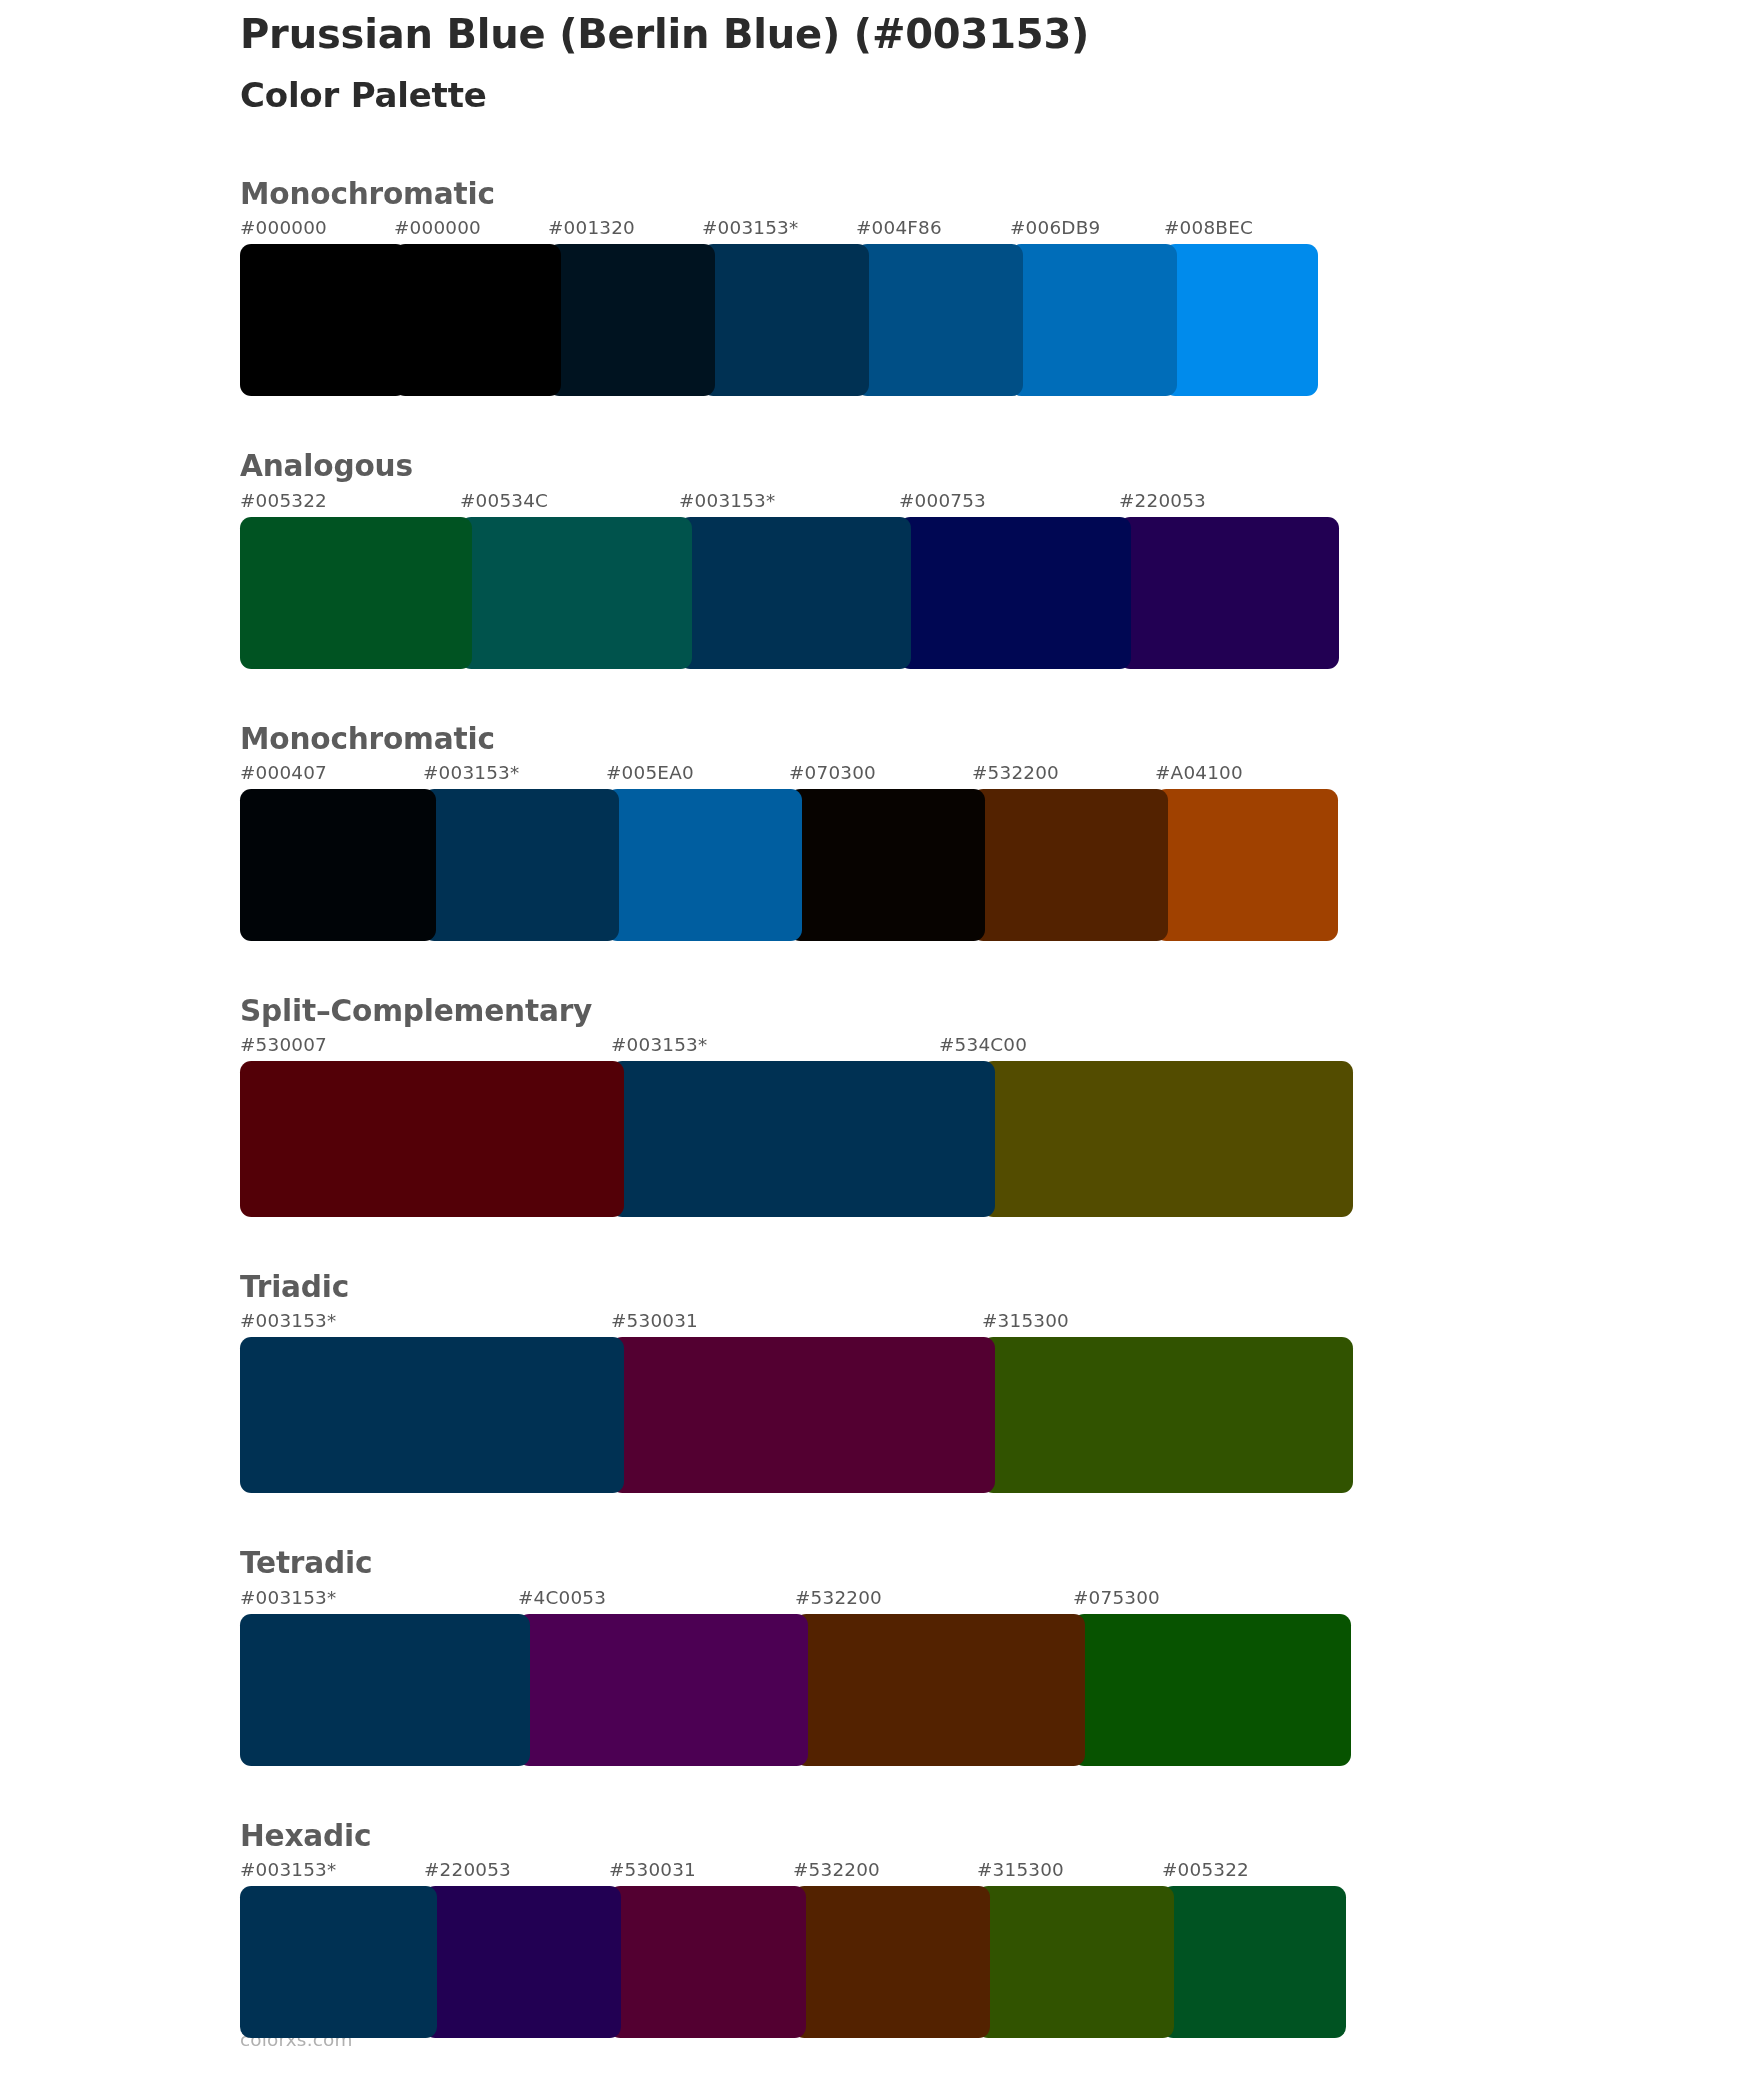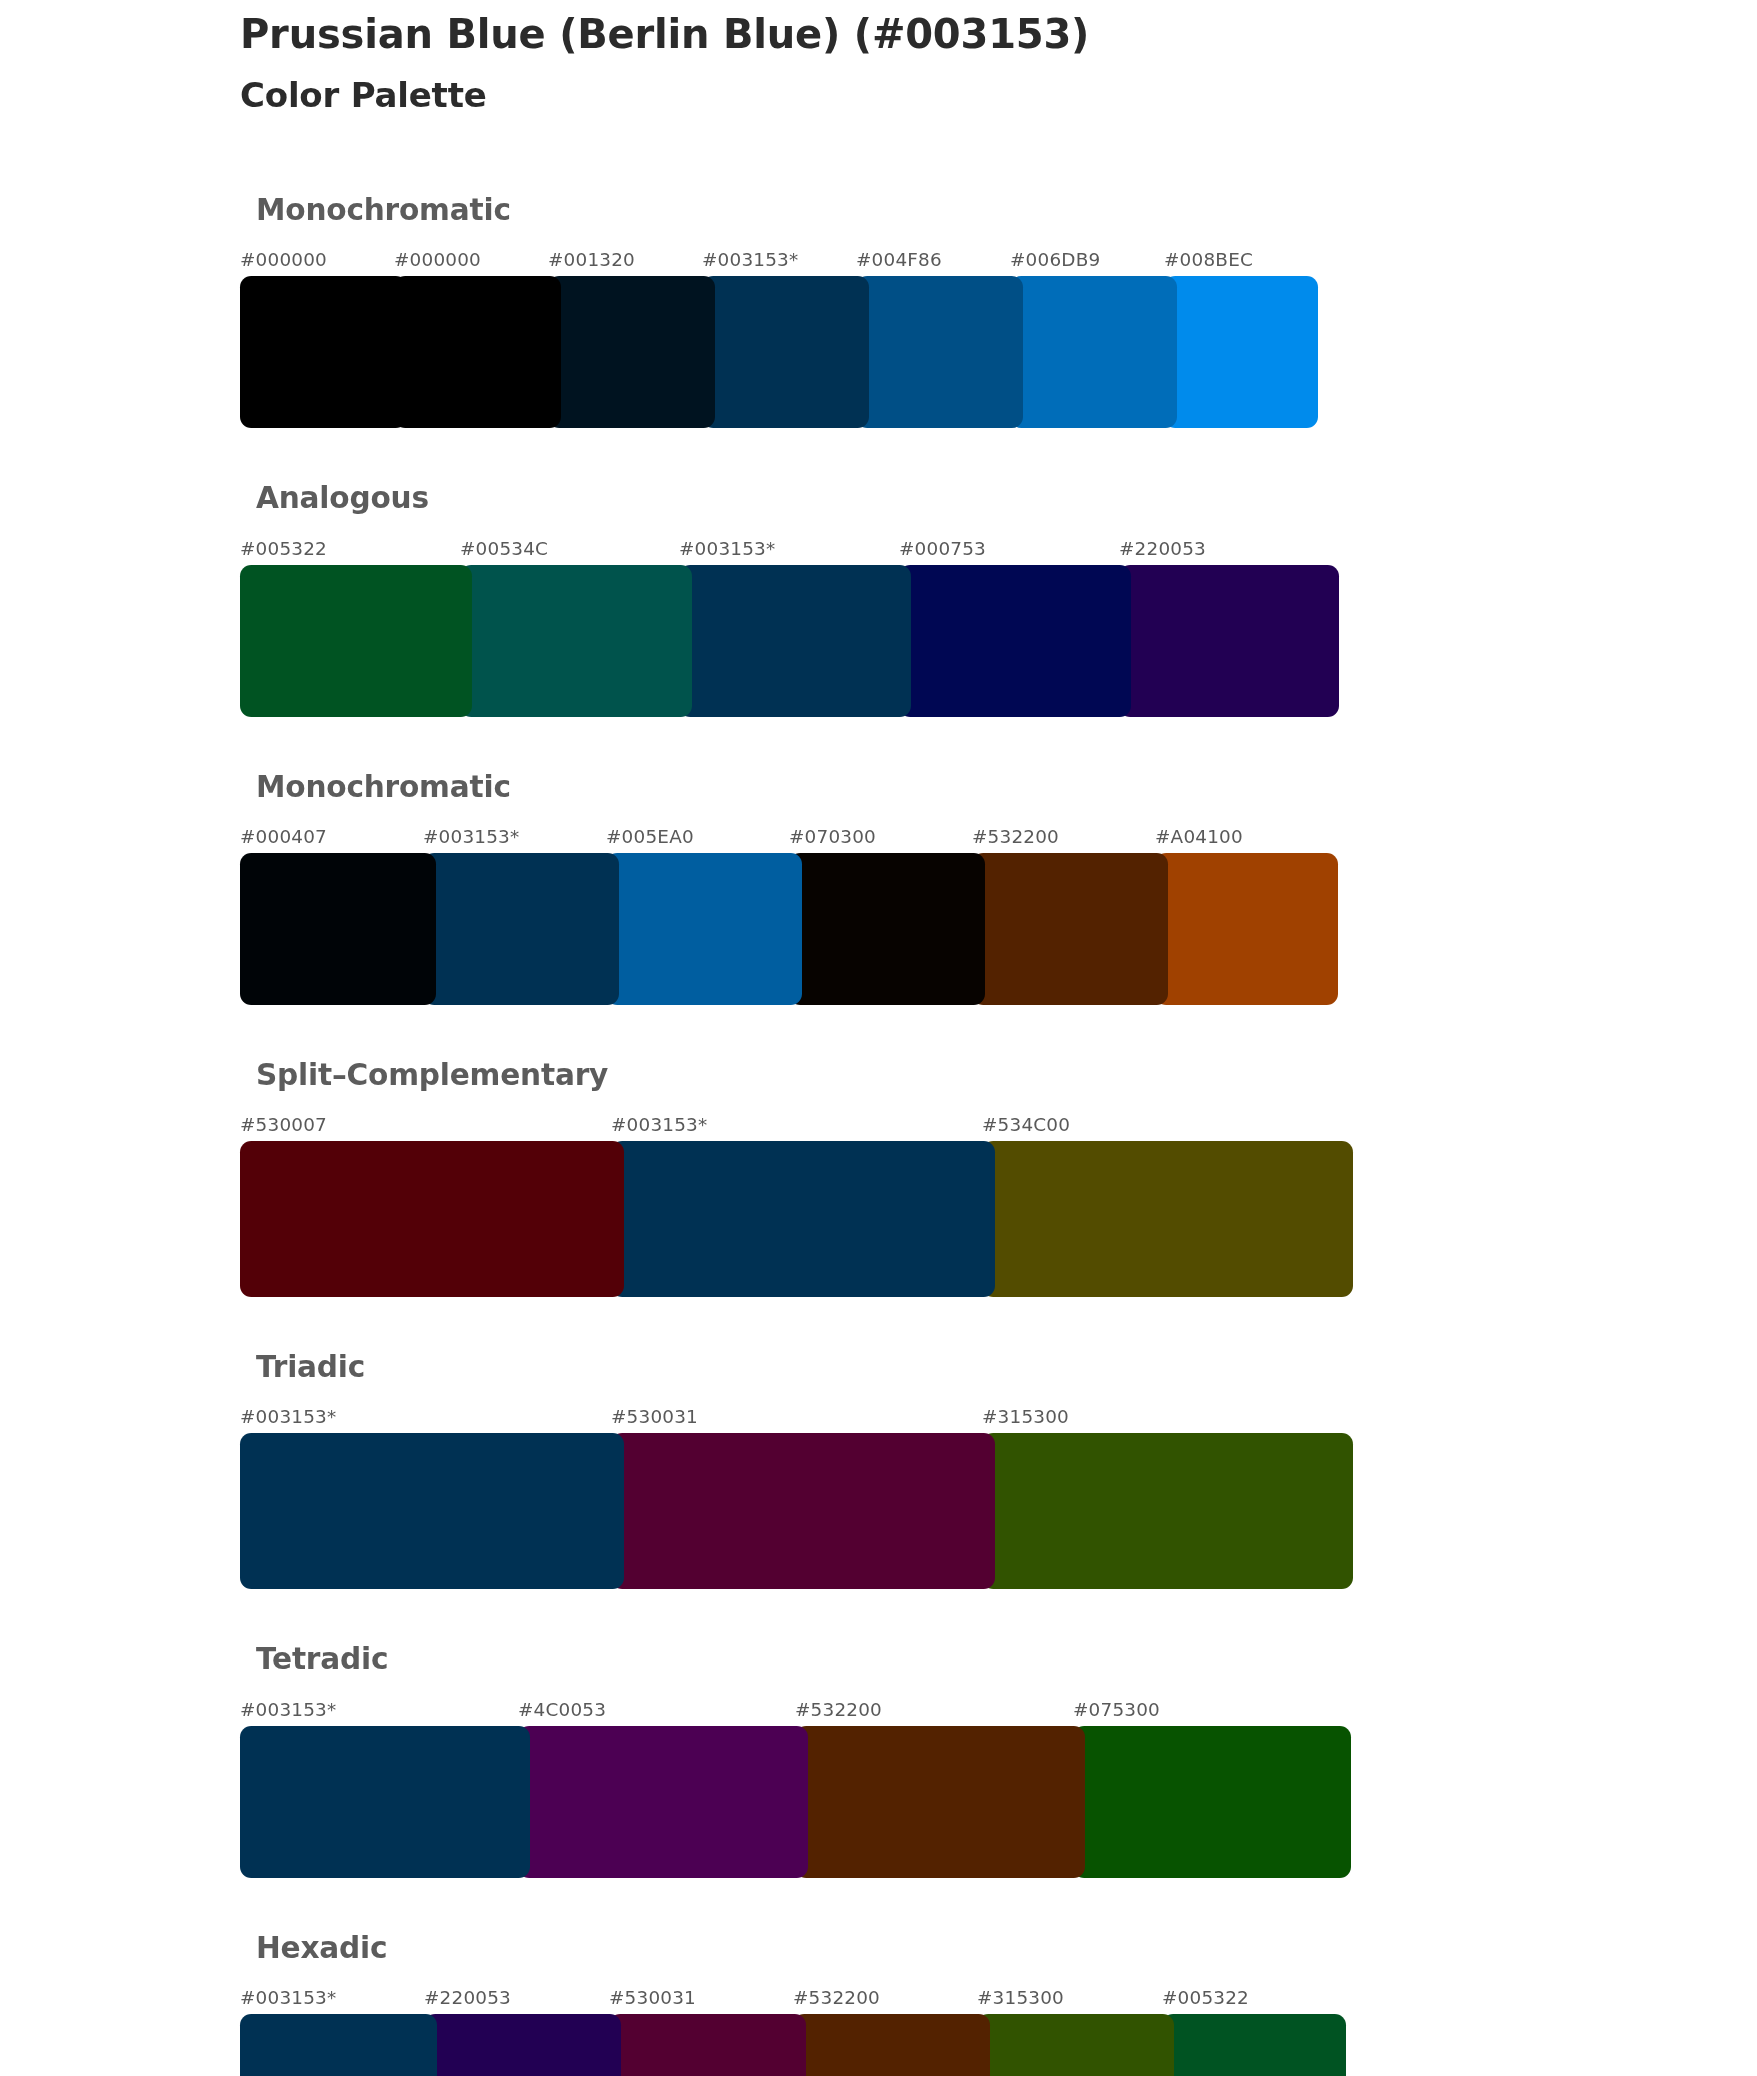--- a/index.html
+++ b/index.html
@@ -56,21 +56,21 @@
   }
   .section {
     position: relative;
     width: 100%;
   }
   .section-title {
     font-size: 29.6px;
     font-weight: 700;
     color: #5c5c5c;
     letter-spacing: -0.2px;
-    margin: 16px;
+    margin: 0;
     padding: 0 0 4.8px 0;
     line-height: 1.2;
     white-space: nowrap;
   }
   .hexrow {
     position: relative;
     height: 27px;
     width: 100%;
   }
   .hexlabel {
@@ -170,21 +170,21 @@
           <div class="swatch" title="#070300" style="left: 549px; width: 196px; background: rgb(7, 3, 0); z-index: 3;"></div>
           <div class="swatch" title="#532200" style="left: 732px; width: 196px; background: rgb(83, 34, 0); z-index: 2;"></div>
           <div class="swatch" title="#A04100" style="left: 915px; width: 183px; background: rgb(160, 65, 0); z-index: 1;"></div>
         </div>
       </div>
       <div class="section" style="margin-bottom: 53px;">
         <div class="section-title">Split–Complementary</div>
         <div class="hexrow">
           <span class="hexlabel" style="left: 0px;">#530007</span>
           <span class="hexlabel" style="left: 371px;">#003153*</span>
-          <span class="hexlabel" style="left: 742px;">#534C00</span>
+          <span class="hexlabel" style="left: 699px;">#534C00</span>
         </div>
         <div class="swatchrow" style="height: 156px;">
           <div class="swatch" title="#530007" style="left: 0px; width: 384px; background: rgb(83, 0, 7); z-index: 3;"></div>
           <div class="swatch" title="#003153*" style="left: 371px; width: 384px; background: rgb(0, 49, 83); z-index: 2;"></div>
           <div class="swatch" title="#534C00" style="left: 742px; width: 371px; background: rgb(83, 76, 0); z-index: 1;"></div>
         </div>
       </div>
       <div class="section" style="margin-bottom: 53px;">
         <div class="section-title">Triadic</div>
         <div class="hexrow">

